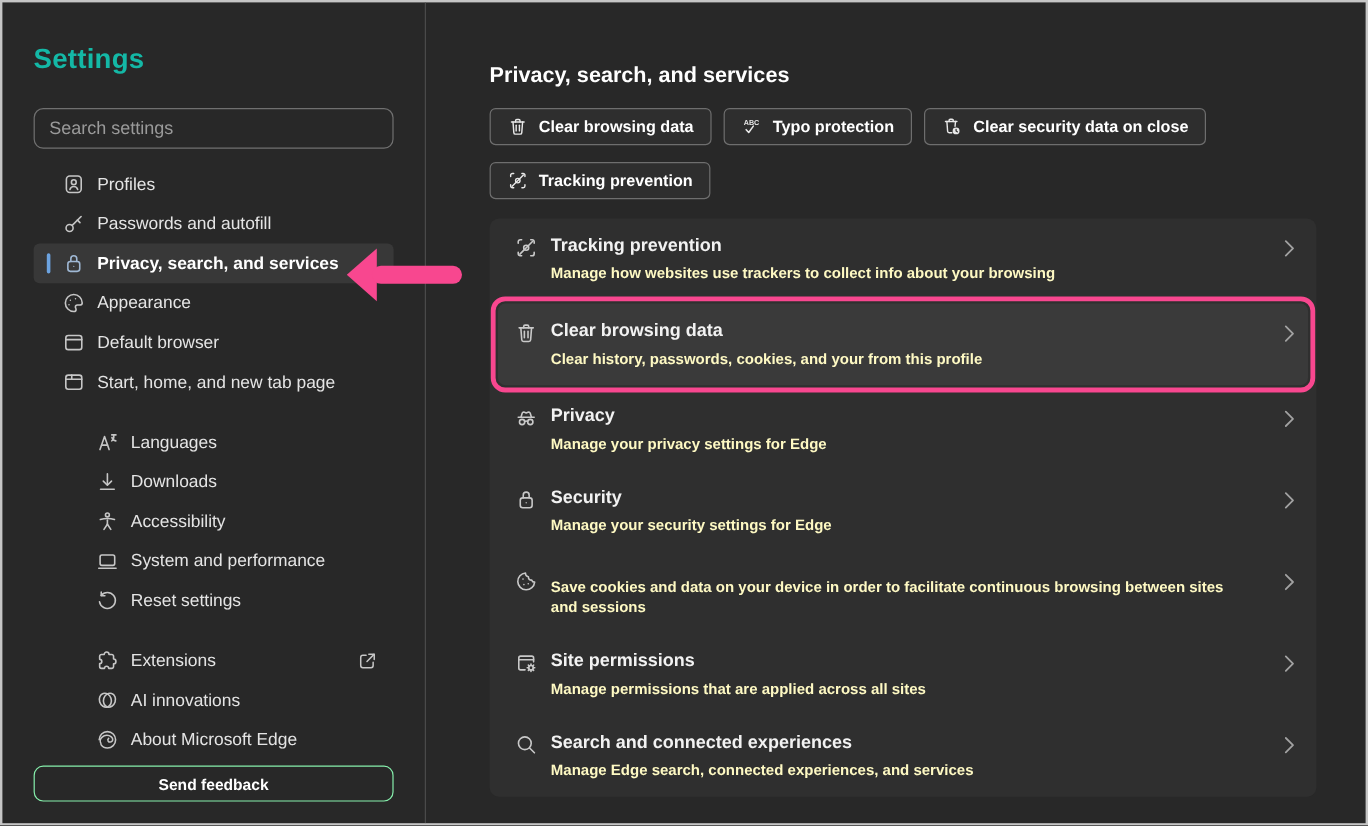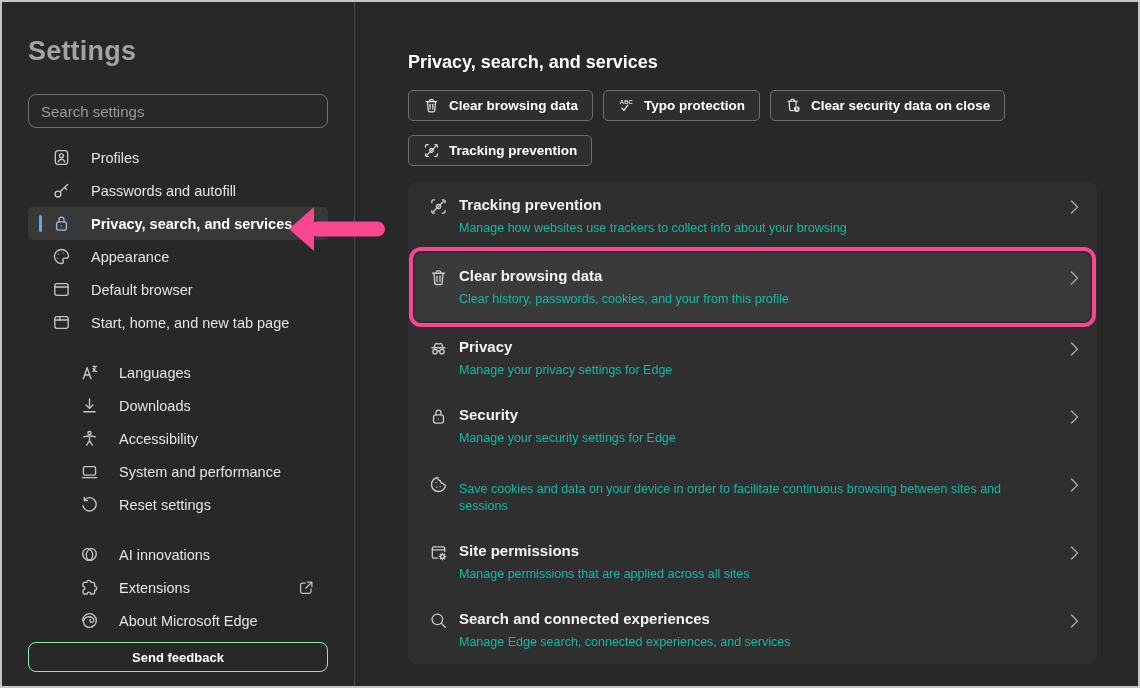--- a/index.html
+++ b/index.html
@@ -4,32 +4,32 @@
 <style>
   * { margin:0; padding:0; box-sizing:border-box; }
   html,body { width:1140px; height:688px; }
   body { font-family:"Liberation Sans", sans-serif; background:#282828; }
   .frame {
     width:1140px; height:688px; border:2px solid #c6c6c6;
     background:#282828; overflow:hidden; position:relative; display:flex;
   }
   
   .sidebar { width:353px; min-width:353px; border-right:1px solid #4a4a4a; position:relative; }
-  .app-title { margin:34px 0 0 26px; font-size:27px; font-weight:bold; color:#a3a3a3; letter-spacing:.2px; }
+  .app-title { margin:34px 0 0 26px; font-size:23px; font-weight:bold; color:#14b8a6; letter-spacing:.2px; }
   .search-box { margin:27px 26px 0 26px; }
   .search-box input {
     width:100%; height:34px; background:transparent; border:1px solid #707070;
     border-radius:8px; padding:0 12px; color:#84cc16; font-size:15px;
     font-family:"Liberation Sans", sans-serif; outline:none;
   }
   .search-box input::placeholder { color:#9a9a9a; }
   nav { margin-top:13px; }
   .nav-group + .nav-group { margin-top:17px;margin-left:28px; }
   .nav-item {
-    margin:0 26px; height:33px; display:flex; align-items:center; gap:20px;
+    margin:0 26px; height:33px; display:flex; align-items:center; gap:10px;
     padding-left:24px; border-radius:5px; position:relative; cursor:default;
   }
   .nav-item .nicon { width:19px; height:19px; display:flex; align-items:center; justify-content:center; color:#c6c6c6; }
   .nav-item .nlabel { font-size:14.5px; color:#e4e4e4; white-space:nowrap; }
   .nav-item.selected { background:#383838; }
   .nav-item.selected .nlabel { font-weight:bold; color:#fff; }
   .nav-item.selected .nicon { color:#9fb8d4; }
   .sel-bar { position:absolute; left:11px; top:8px; width:3px; height:17px; border-radius:2px; background:#6ca3e0; }
   .ext-link { margin-left:auto; margin-right:13px; color:#c6c6c6; width:18px; height:18px; }
   .feedback-btn {
@@ -49,21 +49,21 @@
     color:#fff; font-weight:bold; font-size:13.5px; font-family:"Liberation Sans", sans-serif;
     white-space:nowrap; cursor:pointer;
   }
   .tool-btn .bicon { width:17px; height:17px; color:#e8e8e8; display:flex; }
   
   .card { margin-top:16px; width:689px; background:#2f2f2f; border-radius:8px; padding:0; }
   .row { display:flex; align-items:flex-start; padding:14px 18px 13px 21px; position:relative; }
   .row .ricon { width:19px; height:19px; margin-top:1px; color:#c9c9c9; flex:none; display:flex; }
   .row .rtext { margin-left:11px; }
   .row .rtitle { font-size:15px; font-weight:600; color:#f2f2f2; }
-  .row .rdesc { margin-top:7px; font-size:12.5px; line-height:17px; color:#14b8a6; max-width:580px; }
+  .row .rdesc { margin-top:7px; font-size:12.5px; line-height:17px; color:#fef9c3; max-width:580px;font-weight:bold; }
   .row .chev { margin-left:auto; margin-top:3px; color:#a2a2a2; flex:none; }
   .row.highlighted {
     margin:3px 7px; padding-left:14px; padding-right:11px;
     background:#3a3a3a; border-radius:6px;
     outline:4px solid #f8478f; outline-offset:2px;
   }
   svg { display:block; }
 </style>
 </head>
 <body>
@@ -191,43 +191,43 @@
             <svg width="19" height="19" viewBox="0 0 20 20" fill="none" stroke="currentColor" stroke-width="1.4" stroke-linecap="round" stroke-linejoin="round">
                 <path d="M4.5 5.5a7 7 0 1 1-1.4 5.6"></path>
                 <path d="M4.6 2.6v3.2h3.2"></path>
               </svg>
           </span>
           <span class="nlabel">Reset settings</span>
         </div>
       </div>
 
       <div class="nav-group">
-        <div class="nav-item">
-          <span class="nicon">
-            <svg width="19" height="19" viewBox="0 0 20 20" fill="none" stroke="currentColor" stroke-width="1.4" stroke-linecap="round" stroke-linejoin="round">
-                <ellipse cx="8.2" cy="10" rx="5.2" ry="6.2" transform="rotate(-18 8.2 10)"></ellipse>
-                <ellipse cx="11.8" cy="10" rx="5.2" ry="6.2" transform="rotate(18 11.8 10)"></ellipse>
-              </svg>
-          </span>
-          <span class="nlabel">AI innovations</span>
-        </div>
         <div class="nav-item">
           <span class="nicon">
             <svg width="19" height="19" viewBox="0 0 20 20" fill="none" stroke="currentColor" stroke-width="1.4" stroke-linecap="round" stroke-linejoin="round">
                 <path d="M7.2 4.6c0-1.2.9-2.1 2.1-2.1s2.1.9 2.1 2.1h2.4a1.6 1.6 0 0 1 1.6 1.6V8.6c1.2 0 2.1.9 2.1 2.1s-.9 2.1-2.1 2.1v2.4a1.6 1.6 0 0 1-1.6 1.6h-2.7c0-1.1-.8-1.9-1.8-1.9s-1.8.8-1.8 1.9H4.8a1.6 1.6 0 0 1-1.6-1.6v-2.7c1.1 0 1.9-.8 1.9-1.8s-.8-1.8-1.9-1.8V6.2a1.6 1.6 0 0 1 1.6-1.6z"></path>
               </svg>
           </span>
           <span class="nlabel">Extensions</span>
           <span class="ext-link">
             <svg width="18" height="18" viewBox="0 0 20 20" fill="none" stroke="currentColor" stroke-width="1.4" stroke-linecap="round" stroke-linejoin="round">
                 <path d="M9 4.5H6A2 2 0 0 0 4 6.5v7.5a2 2 0 0 0 2 2h7.5a2 2 0 0 0 2-2V11"></path>
                 <path d="M11.5 3.5h5v5"></path>
                 <path d="M16.3 3.7L9.8 10.2"></path>
               </svg>
           </span>
+        </div>
+        <div class="nav-item">
+          <span class="nicon">
+            <svg width="19" height="19" viewBox="0 0 20 20" fill="none" stroke="currentColor" stroke-width="1.4" stroke-linecap="round" stroke-linejoin="round">
+                <ellipse cx="8.2" cy="10" rx="5.2" ry="6.2" transform="rotate(-18 8.2 10)"></ellipse>
+                <ellipse cx="11.8" cy="10" rx="5.2" ry="6.2" transform="rotate(18 11.8 10)"></ellipse>
+              </svg>
+          </span>
+          <span class="nlabel">AI innovations</span>
         </div>
         <div class="nav-item">
           <span class="nicon">
             <svg width="19" height="19" viewBox="0 0 20 20" fill="none" stroke="currentColor" stroke-width="1.4" stroke-linecap="round" stroke-linejoin="round">
                 <path d="M2.8 10a7.2 7.2 0 1 1 7.2 7.2c-2.6 0-4.6-1.2-5.6-2.9"></path>
                 <path d="M4.3 13.2c-1-1.6-.6-4.1 1.1-5.6 2.2-2 5.8-2.1 8-.2 1.4 1.2 1.6 2.8.7 3.8-1 1.1-2.7 1-3.4 0-.5-.8-.3-1.8.4-2.4"></path>
               </svg>
           </span>
           <span class="nlabel">About Microsoft Edge</span>
         </div>

